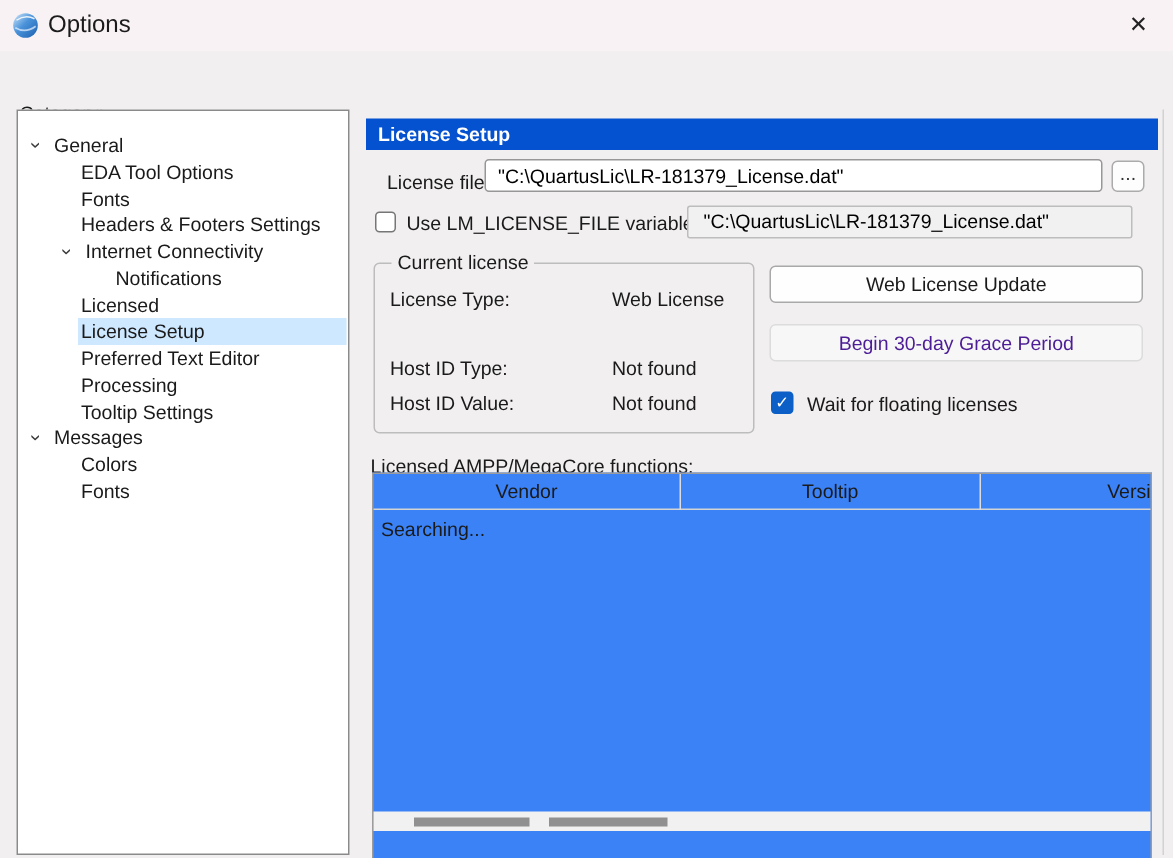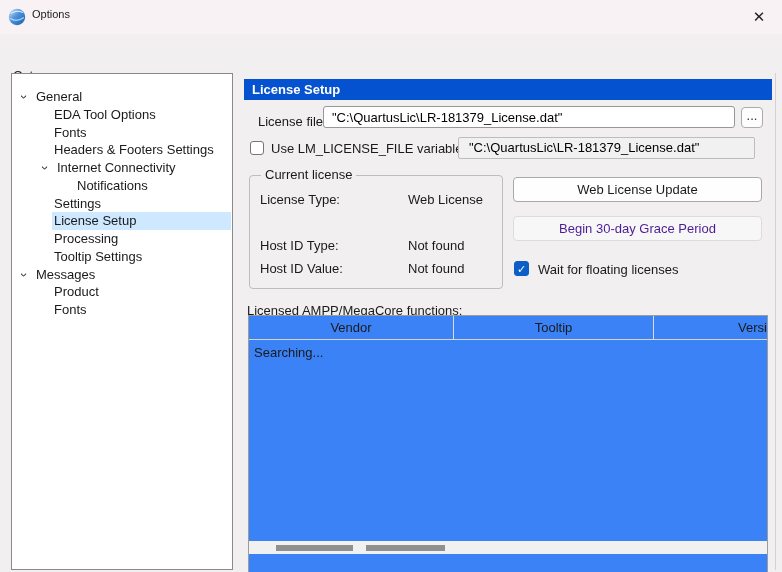--- a/index.html
+++ b/index.html
@@ -5,21 +5,21 @@
   * { margin:0; padding:0; box-sizing:border-box; }
   html,body { width:782px; height:572px; overflow:hidden; }
   body {
     font-family:"Liberation Sans", sans-serif;
     font-size:13px; color:#1a1a1a;
     background:#f1eff0; position:relative;
   }
   
   #titlebar { position:absolute; left:0; top:0; width:782px; height:34px; background:#f8f2f4; }
   #app-icon { position:absolute; left:8px; top:8px; width:18px; height:18px; }
-  #win-title { position:absolute; left:32px; top:8px; font-size:11px; color:#1b1b1b; }
+  #win-title { position:absolute; left:32px; top:8px; font-size:16px; color:#1b1b1b; }
   #close-btn { position:absolute; right:0; top:0; width:46px; height:34px; text-align:center;
                line-height:34px; font-size:15px; color:#222; cursor:default; }
   
   #category-label { position:absolute; left:13px; top:68px; }
   #tree { position:absolute; left:11px; top:73px; width:222px; height:497px;
           background:#fff; border:1px solid #8a8a8a; padding-top:14px; overflow:hidden; }
   .tree-row { position:relative; height:17.75px; line-height:17.75px; }
   .tree-row .hl { position:absolute; left:40px; right:1px; top:0; bottom:0; background:var(--selection,#cde8ff); }
   .tree-row .chev { position:absolute; top:0; width:14px; height:17.75px; line-height:16px;
                     text-align:center; color:#3a3a3a; font-size:13px;
@@ -109,38 +109,41 @@
       <span class="lbl" style="left: 42px;">Headers &amp; Footers Settings</span>
     </div>
     <div class="tree-row">
       <span class="chev" style="left: 25px;">›</span>
       <span class="lbl" style="left: 45px;">Internet Connectivity</span>
     </div>
     <div class="tree-row">
       <span class="lbl" style="left: 65px;">Notifications</span>
     </div>
     <div class="tree-row">
-      <span class="lbl" style="left: 42px;">Settings</span>
+      <span class="lbl" style="left: 42px;">Licensed</span>
     </div>
     <div class="tree-row">
       <span class="hl"></span>
       <span class="lbl" style="left: 42px;">License Setup</span>
+    </div>
+    <div class="tree-row">
+      <span class="lbl" style="left: 42px;">Preferred Text Editor</span>
     </div>
     <div class="tree-row">
       <span class="lbl" style="left: 42px;">Processing</span>
     </div>
     <div class="tree-row">
       <span class="lbl" style="left: 42px;">Tooltip Settings</span>
     </div>
     <div class="tree-row">
       <span class="chev" style="left: 4px;">›</span>
       <span class="lbl" style="left: 24px;">Messages</span>
     </div>
     <div class="tree-row">
-      <span class="lbl" style="left: 42px;">Product</span>
+      <span class="lbl" style="left: 42px;">Colors</span>
     </div>
     <div class="tree-row">
       <span class="lbl" style="left: 42px;">Fonts</span>
     </div>
   </div>
 
 <div id="panel-header">License Setup</div>
 <div id="edge-line"></div>
 
 <div id="license-file-label">License file:</div>

